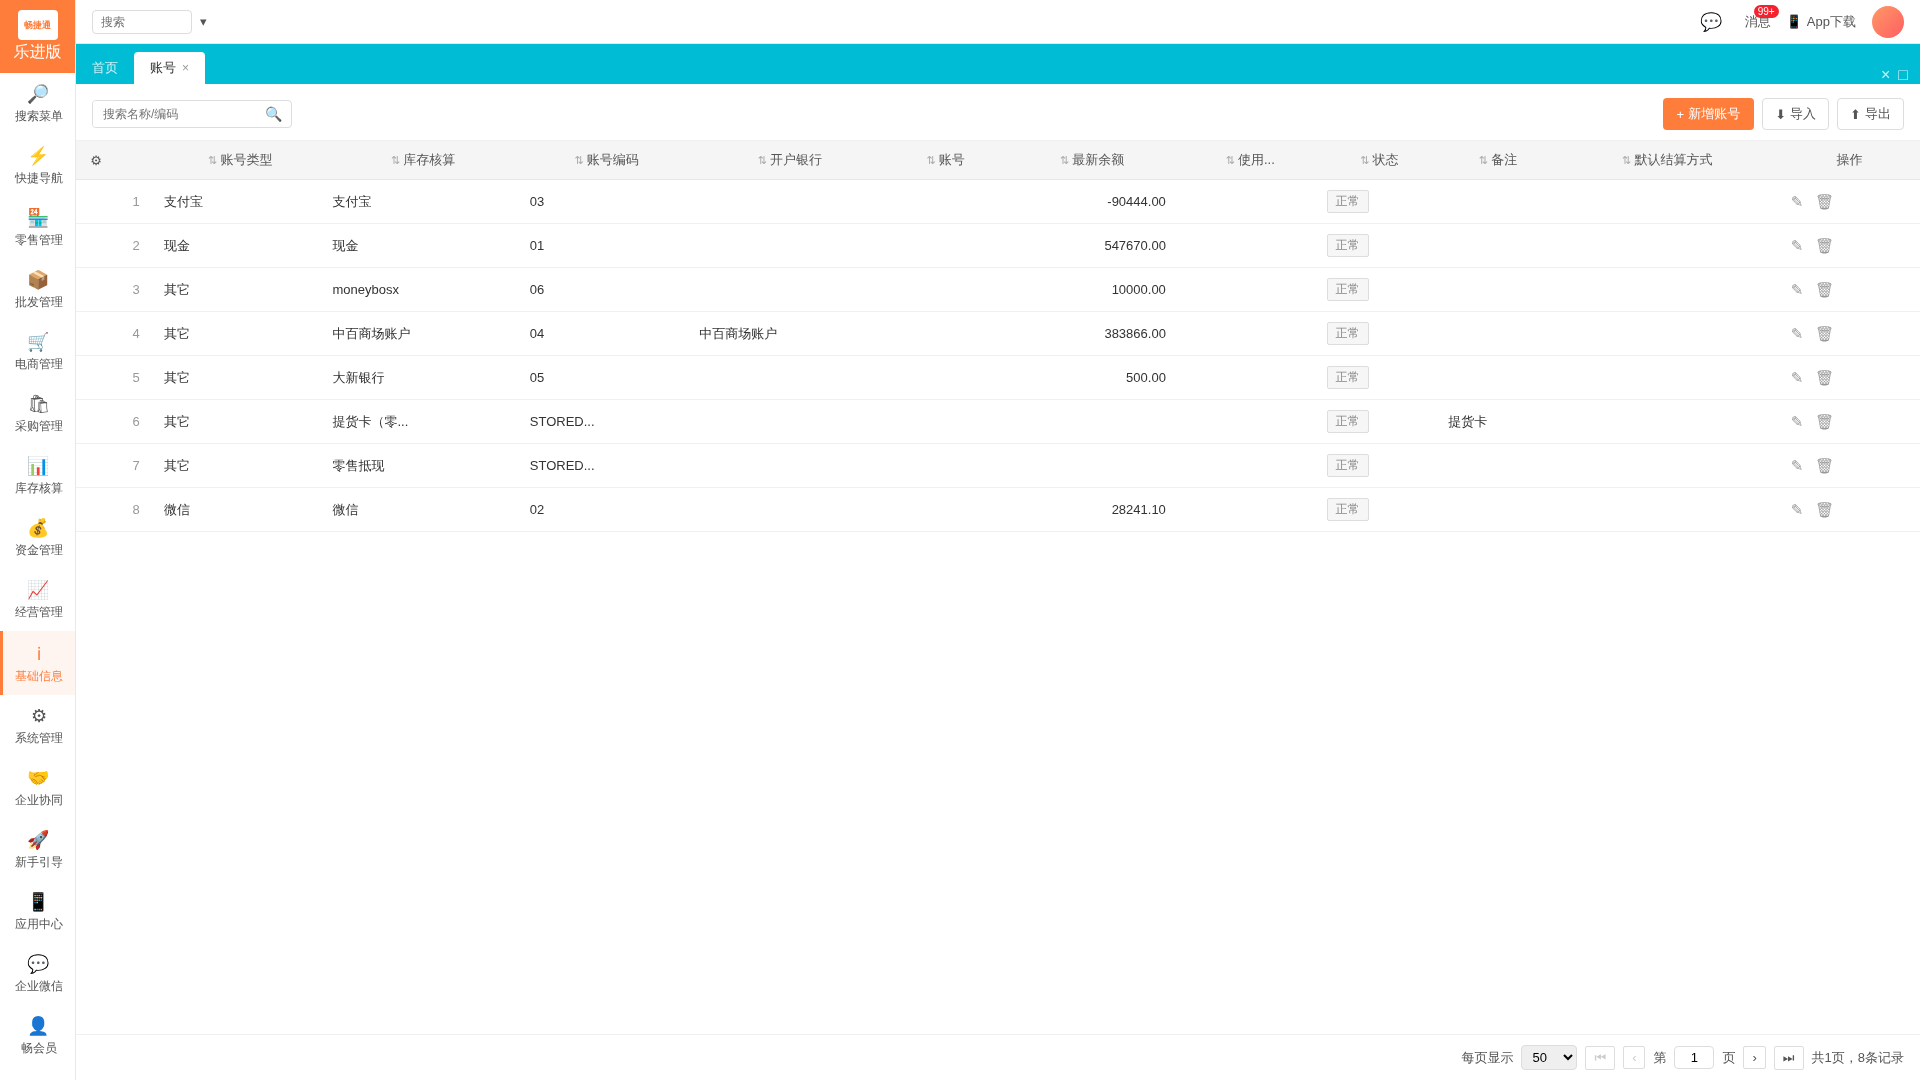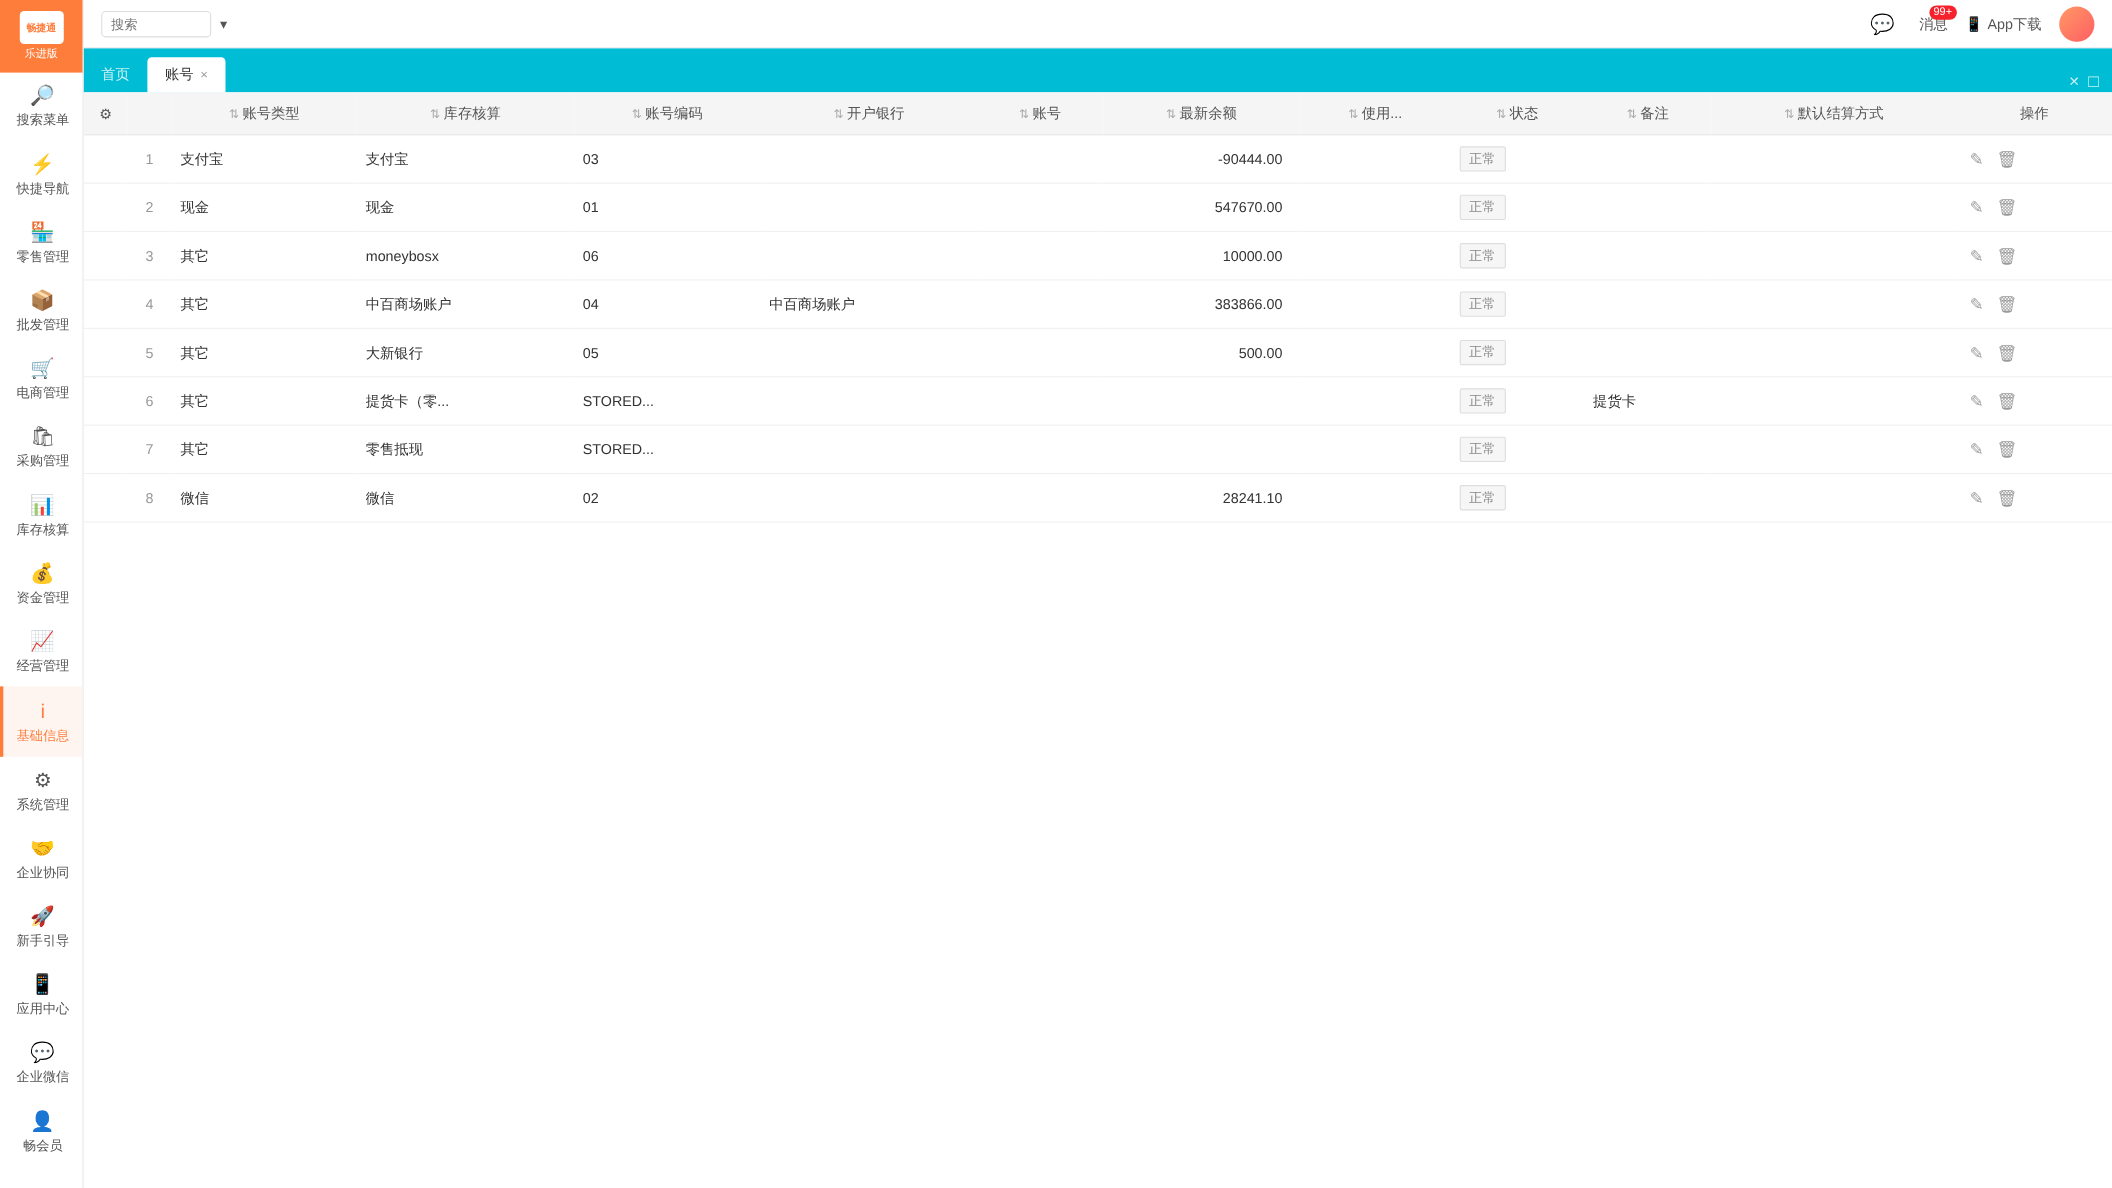--- a/index.html
+++ b/index.html
@@ -34,21 +34,21 @@
       display: flex;
       align-items: center;
       justify-content: center;
       font-size: 10px;
       font-weight: bold;
       color: #ff7d3b;
       margin-bottom: 2px;
     }
     .sidebar-logo .logo-text {
       color: #fff;
-      font-size: 10px;
+      font-size: 16px;
     }
     .sidebar-menu {
       width: 100%;
       flex: 1;
       overflow-y: auto;
     }
     .sidebar-item {
       width: 100%;
       display: flex;
       flex-direction: column;
@@ -475,20 +475,42 @@
       <span class="tab-close">×</span>
     </div>
     <div style="flex:1;display:flex;justify-content:flex-end;align-items:center;padding-right:8px;">
       <button class="wc-btn" style="color:rgba(255,255,255,0.8);background:none;border:none;cursor:pointer;font-size:16px;">×</button>
       <button class="wc-btn" style="color:rgba(255,255,255,0.8);background:none;border:none;cursor:pointer;font-size:16px;">□</button>
     </div>
   </div>
 
   <div class="content">
 
+    <div class="content-header">
+      <div class="search-bar">
+        <div class="search-input-wrap">
+          <input type="text" style="border: none; outline: none; padding: 6px 10px; font-size: 12px; width: 100%; color: rgb(153, 153, 153);" placeholder="搜索名称/编码">
+          <button class="search-btn">🔍</button>
+        </div>
+      </div>
+      <div class="action-buttons">
+        <button class="btn-add">
+          <span>+</span>
+          <span>新增账号</span>
+        </button>
+        <button class="btn-outline">
+          <span>⬇</span>
+          <span>导入</span>
+        </button>
+        <button class="btn-outline">
+          <span>⬆</span>
+          <span>导出</span>
+        </button>
+      </div>
+    </div>
 
     <div class="table-wrap">
       <table>
         <thead>
           <tr>
             <th class="gear-col">⚙</th>
             <th style="width:40px;"></th>
             <th class="sort-icon">账号类型</th>
             <th class="sort-icon">库存核算</th>
             <th class="sort-icon">账号编码</th>
@@ -644,14 +666,30 @@
     <td></td>
     <td>
       <button class="op-btn" title="编辑">✎</button>
       <button class="op-btn" title="删除">🗑</button>
     </td>
   </tr>
           </tbody>
       </table>
     </div>
 
+    <div class="pagination">
+      <span>每页显示</span>
+      <select class="page-size-select">
+        <option>50</option>
+        <option>20</option>
+        <option>100</option>
+      </select>
+      <button class="page-nav-btn" disabled="">⏮</button>
+      <button class="page-nav-btn" disabled="">‹</button>
+      <span>第</span>
+      <input type="text" class="page-num-input" value="1" style="">
+      <span>页</span>
+      <button class="page-nav-btn">›</button>
+      <button class="page-nav-btn">⏭</button>
+      <span>共1页，8条记录</span>
+    </div>
   </div>
 </div>
 
 </body></html>

